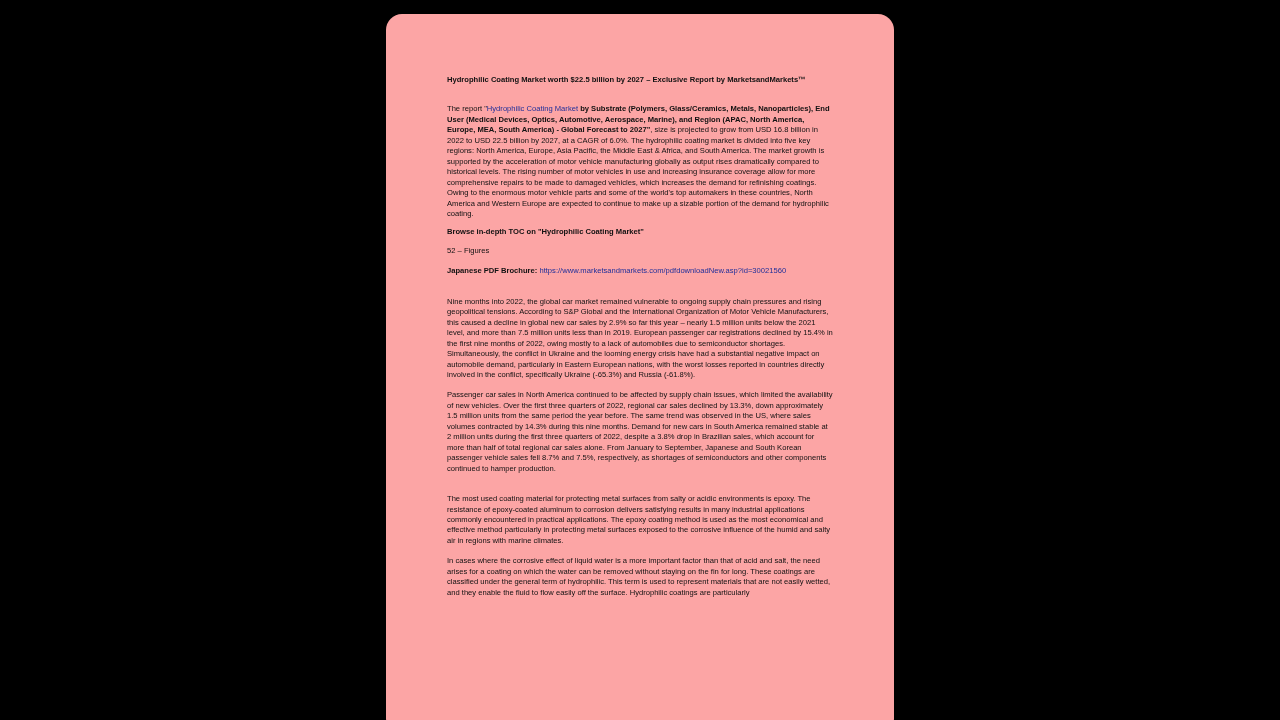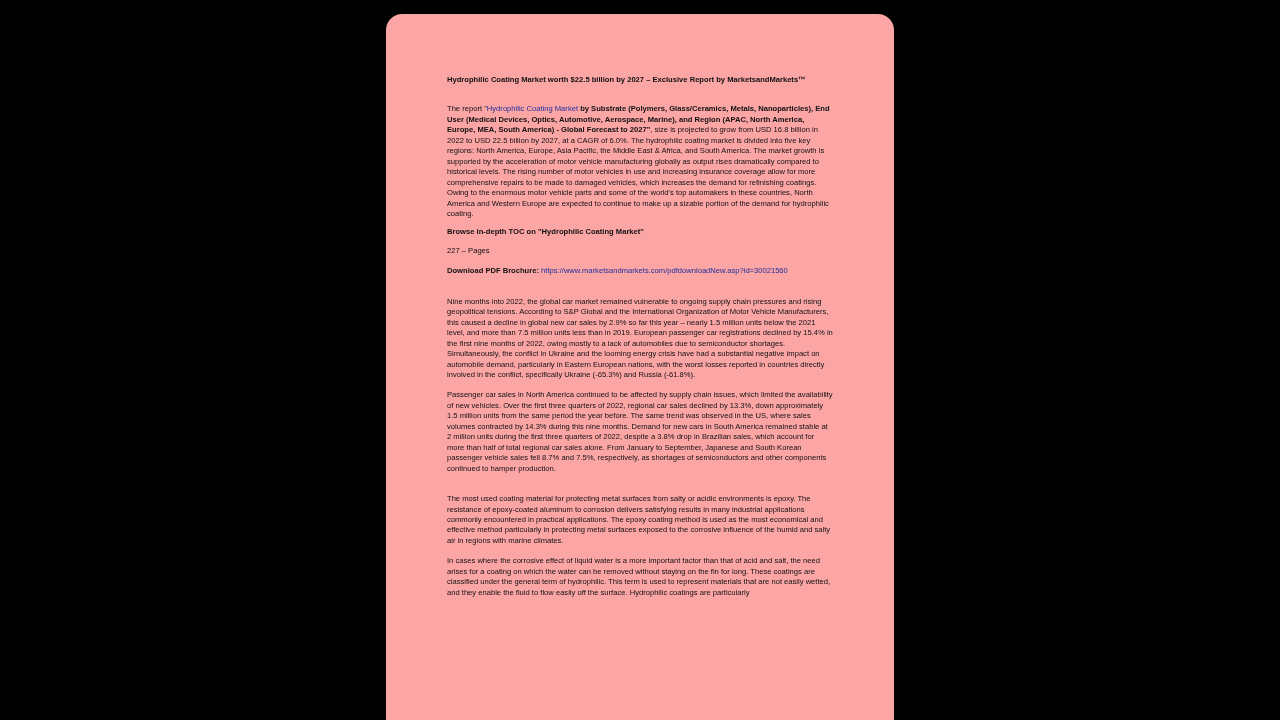--- a/index.html
+++ b/index.html
@@ -18,24 +18,24 @@
 
 <div class="page">
   <div class="content">
     <p class="title">Hydrophilic Coating Market worth $22.5 billion by 2027 – Exclusive Report by MarketsandMarkets™</p>
 
     <p><span>The report "</span><span class="link">Hydrophilic Coating Market</span><span class="bold"> by Substrate (Polymers, Glass/Ceramics, Metals, Nanoparticles), End User (Medical Devices, Optics, Automotive, Aerospace, Marine), and Region (APAC, North America, Europe, MEA, South America) - Global Forecast to 2027"</span><span>, size is projected to grow from USD 16.8 billion in 2022 to USD 22.5 billion by 2027, at a CAGR of 6.0%. The hydrophilic coating market is divided into five key regions: North America, Europe, Asia Pacific, the Middle East &amp; Africa, and South America. The market growth is supported by the acceleration of motor vehicle manufacturing globally as output rises dramatically compared to historical levels. The rising number of motor vehicles in use and increasing insurance coverage allow for more comprehensive repairs to be made to damaged vehicles, which increases the demand for refinishing coatings. Owing to the enormous motor vehicle parts and some of the world's top automakers in these countries, North America and Western Europe are expected to continue to make up a sizable portion of the demand for hydrophilic coating.</span></p>
     <div class="gap-s"></div>
 
     <p class="bold">Browse in-depth TOC on "Hydrophilic Coating Market"</p>
     <div class="gap-s"></div>
-    <p>227 – Pages</p>
+    <p>52 – Figures</p>
     <div class="gap"></div>
 
-    <p class="bold"><span>Download PDF Brochure: </span><span class="link">https://www.marketsandmarkets.com/pdfdownloadNew.asp?id=30021560</span></p>
+    <p class="bold"><span>Japanese PDF Brochure: </span><span class="link">https://www.marketsandmarkets.com/pdfdownloadNew.asp?id=30021560</span></p>
     <div class="gap"></div>
 
     <div class="gap"></div>
     <p>Nine months into 2022, the global car market remained vulnerable to ongoing supply chain pressures and rising geopolitical tensions. According to S&amp;P Global and the International Organization of Motor Vehicle Manufacturers, this caused a decline in global new car sales by 2.9% so far this year – nearly 1.5 million units below the 2021 level, and more than 7.5 million units less than in 2019. European passenger car registrations declined by 15.4% in the first nine months of 2022, owing mostly to a lack of automobiles due to semiconductor shortages. Simultaneously, the conflict in Ukraine and the looming energy crisis have had a substantial negative impact on automobile demand, particularly in Eastern European nations, with the worst losses reported in countries directly involved in the conflict, specifically Ukraine (-65.3%) and Russia (-61.8%).</p>
     <div class="gap"></div>
     <p>Passenger car sales in North America continued to be affected by supply chain issues, which limited the availability of new vehicles. Over the first three quarters of 2022, regional car sales declined by 13.3%, down approximately 1.5 million units from the same period the year before. The same trend was observed in the US, where sales volumes contracted by 14.3% during this nine months. Demand for new cars in South America remained stable at 2 million units during the first three quarters of 2022, despite a 3.8% drop in Brazilian sales, which account for more than half of total regional car sales alone. From January to September, Japanese and South Korean passenger vehicle sales fell 8.7% and 7.5%, respectively, as shortages of semiconductors and other components continued to hamper production.</p>
     <div class="gap"></div>
 
     <div class="gap"></div>
     <p>The most used coating material for protecting metal surfaces from salty or acidic environments is epoxy. The resistance of epoxy-coated aluminum to corrosion delivers satisfying results in many industrial applications commonly encountered in practical applications. The epoxy coating method is used as the most economical and effective method particularly in protecting metal surfaces exposed to the corrosive influence of the humid and salty air in regions with marine climates.</p>

